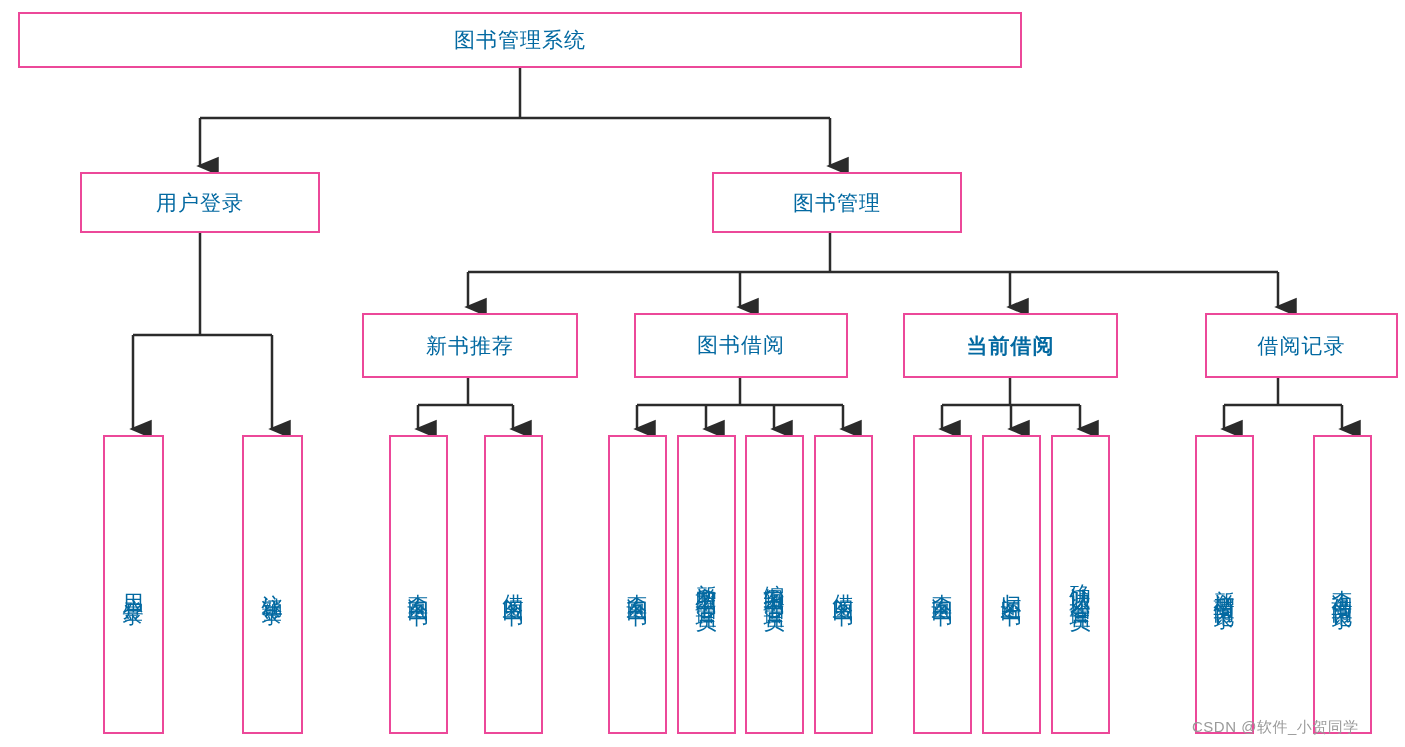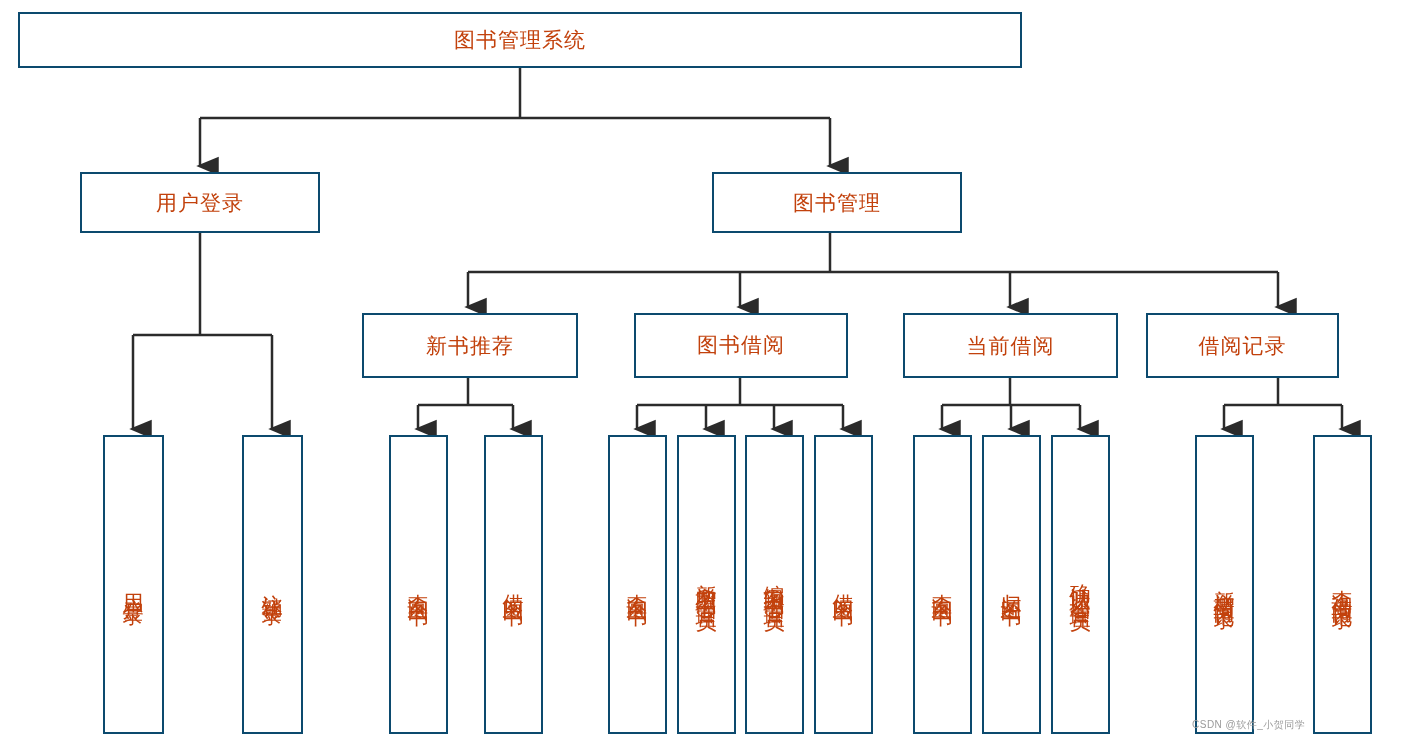--- a/index.html
+++ b/index.html
@@ -19,46 +19,46 @@
     position: absolute;
     left: 0;
     top: 0;
     width: 1405px;
     height: 747px;
     pointer-events: none;
   }
   .node {
     position: absolute;
     box-sizing: border-box;
-    border: 2px solid #0c4a6e;
+    border: 2px solid #ec4899;
     background: #ffffff;
     display: flex;
     align-items: center;
     justify-content: center;
-    color: #c2410c;
+    color: #0369a1;
   }
   .node.h {
     font-size: 21px;
     letter-spacing: 1px;
     line-height: 1.2;
   }
   .node.v {
     font-size: 21px;
   }
   .node.v .vtext {
     writing-mode: vertical-rl;
     text-orientation: upright;
     letter-spacing: 4px;
     line-height: 1.0;
     white-space: nowrap;
     display: block;
   }
   .watermark {
     position: absolute;
-    font-size: 10px;
+    font-size: 15px;
     color: #9a9a9a;
     white-space: nowrap;
     letter-spacing: 0.5px;
   }
 </style>
 </head>
 <body>
 
 <div id="canvas">
 
@@ -122,24 +122,24 @@
   <div class="node h" style="left:362px; top:313px; width:216px; height:65px;">
     <span>新书推荐</span>
   </div>
 
   <div class="node h" style="left:712px; top:172px; width:250px; height:61px;">
     <span>图书管理</span>
   </div>
   <div class="node h" style="left:634px; top:313px; width:214px; height:65px;font-family:Liberation Serif, serif;">
     <span>图书借阅</span>
   </div>
-  <div class="node h" style="left:903px; top:313px; width:215px; height:65px;">
+  <div class="node h" style="left:903px; top:313px; width:215px; height:65px;font-weight:bold;">
     <span>当前借阅</span>
   </div>
-  <div class="node h" style="left:1146px; top:313px; width:193px; height:65px;">
+  <div class="node h" style="left:1205px; top:313px; width:193px; height:65px;">
     <span>借阅记录</span>
   </div>
 
   <div class="node v" style="left:103px; top:435px; width:61px; height:299px;">
     <span class="vtext">用户登录</span>
   </div>
   <div class="node v" style="left:242px; top:435px; width:61px; height:299px;">
     <span class="vtext">注销登录</span>
   </div>
 

